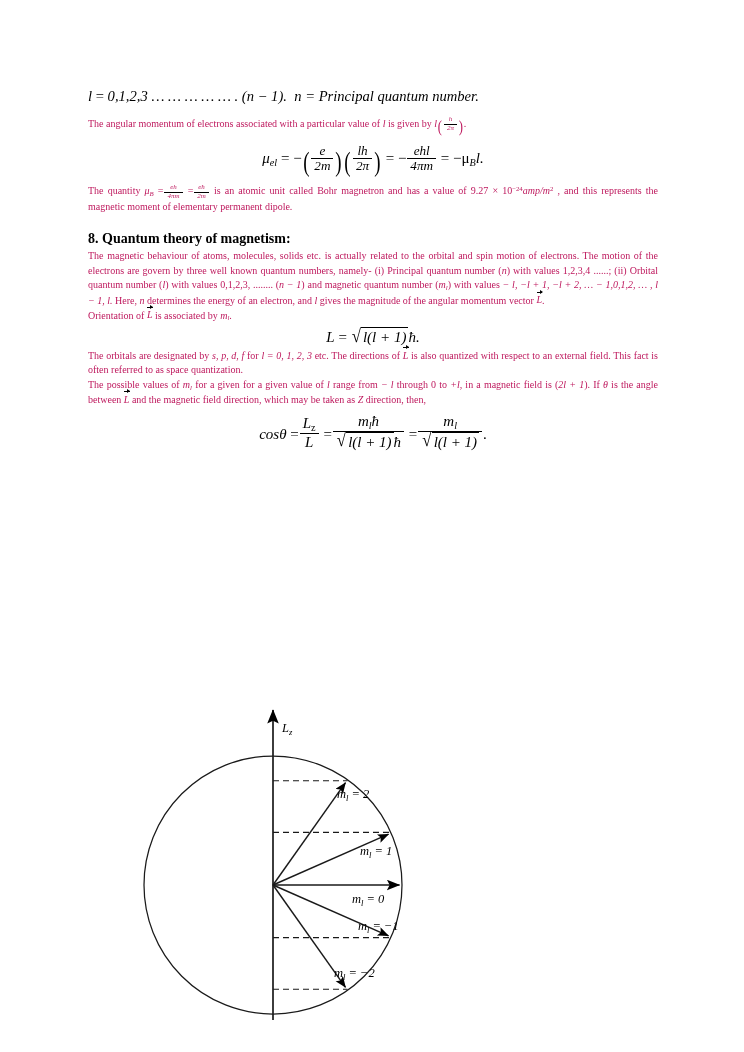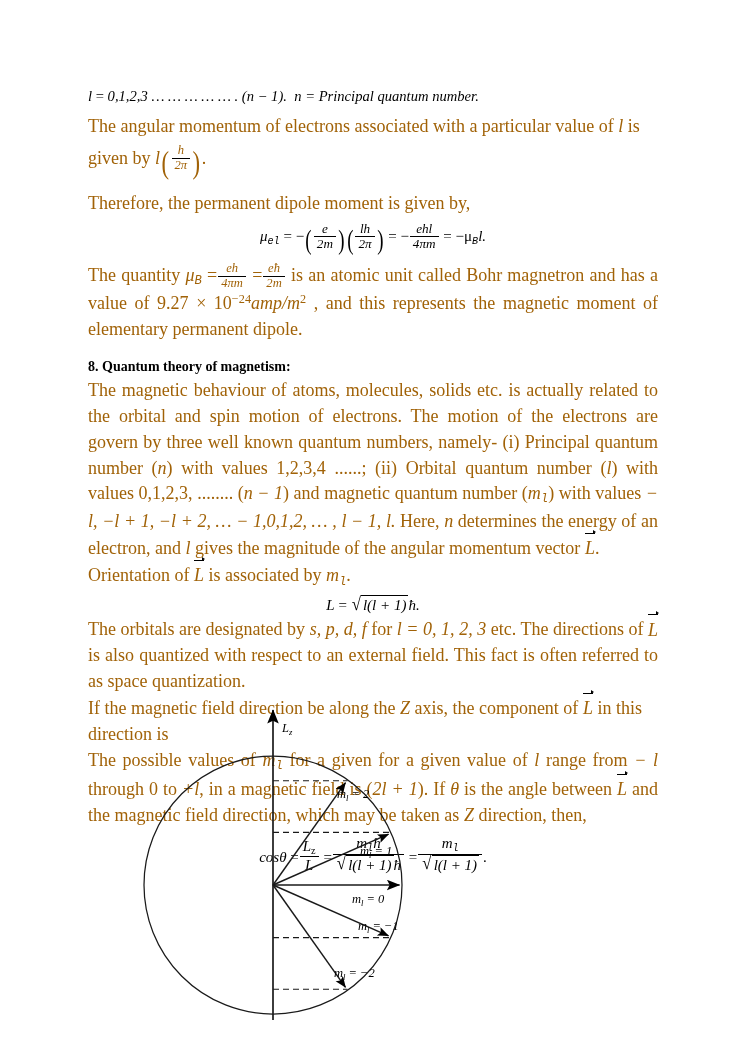--- a/index.html
+++ b/index.html
@@ -23,25 +23,25 @@
     background: #ffffff;
   }
   .content {
     position: absolute;
     left: 88px;
     top: 86px;
     width: 570px;
   }
   p.para {
     margin: 0 0 0 0;
-    font-size: 18px;
+    font-size: 10px;
     line-height: 1.44;
     text-align: justify;
     text-justify: inter-word;
-    color: #a16207;
+    color: #be185d;
   }
   p.para.nojust { text-align: left; }
   .blockline {
     margin: 0;
     font-size: 14.6px;
     line-height: 1.5;
   }
   .eq {
     text-align: center;
     margin: 2px 0 3px 0;
@@ -53,21 +53,20 @@
     font-size: 14px;
     margin: 14px 0 1px 0;
     line-height: 1.4;
   }
   .mi { font-style: italic; }
   .num { font-style: normal; }
   .sub {
     font-size: 0.68em;
     vertical-align: -0.28em;
     font-style: italic;
-    font-family: Liberation Mono, monospace;
   }
   .sub-n { font-size: 0.68em; vertical-align: -0.28em; font-style: normal; }
   .sup { font-size: 0.68em; vertical-align: 0.5em; font-style: normal; }
 
   
   .frac {
     display: inline-block;
     vertical-align: -0.52em;
     text-align: center;
     font-size: 0.88em;
@@ -171,21 +170,20 @@
       <span class="mi">l</span>
       <span>=</span>
       <span class="mi">0,1,2,3 … … … … … . (n − 1).</span>&nbsp;
       <span class="mi">n = Principal quantum number.</span>
     </p>
 
     <p class="para nojust" style="margin-top:6px;">
       <span>The angular momentum of electrons associated with a particular value of </span><span class="mi">l</span><span> is given by </span><span class="mi">l</span><span class="paren">(</span><span class="frac small"><span class="fn mi">h</span><span class="fd mi">2π</span></span><span class="paren">)</span><span>.</span>
     </p>
 
-    <p class="para nojust" style="margin-top:6px;">Therefore, the permanent dipole moment is given by,</p>
 
     <div class="eq" style="margin-top:5px;">
       <span class="mi">μ</span><span class="sub">el</span>
       <span>= −</span><span class="paren">(</span><span class="frac"><span class="fn mi">e</span><span class="fd mi">2m</span></span><span class="paren">)</span><span class="paren">(</span><span class="frac"><span class="fn mi">lh</span><span class="fd mi">2π</span></span><span class="paren">)</span>
       <span>= −</span><span class="frac"><span class="fn mi">ehl</span><span class="fd mi">4πm</span></span>
       <span>= −μ</span><span class="sub">B</span><span class="mi">l.</span>
     </div>
 
     <p class="para" style="margin-top:6px;">
       <span>The quantity </span><span class="mi">μ</span><span class="sub">B</span>
@@ -208,23 +206,20 @@
     <div class="eq" style="margin-top:4px;margin-bottom:2px;">
       <span class="mi">L</span>
       <span>=</span>
       <span class="sqrt"><span class="radicand mi">l(l + 1)</span></span><span class="mi">ħ.</span>
     </div>
 
     <p class="para">
       <span>The orbitals are designated by </span><span class="mi">s, p, d, f</span><span> for </span><span class="mi">l = 0, 1, 2, 3</span><span> etc. The directions of </span><span class="vec">L</span><span> is also quantized with respect to an external field. This fact is often referred to as space quantization.</span>
     </p>
 
-    <p class="para nojust">
-      <span>If the magnetic field direction be along the </span><span class="mi">Z</span><span> axis, the component of </span><span class="vec">L</span><span> in this direction is</span>
-    </p>
 
 
     <p class="para">
       <span>The possible values of </span><span class="mi">m</span><span class="sub">l</span><span> for a given for a given value of </span><span class="mi">l</span><span> range from </span><span class="mi">− l</span><span> through 0 to </span><span class="mi">+l</span><span>, in a magnetic field is (</span><span class="mi">2l + 1</span><span>). If </span><span class="mi">θ</span><span> is the angle between </span><span class="vec">L</span><span> and the magnetic field direction, which may be taken as </span><span class="mi">Z</span><span> direction, then,</span>
     </p>
 
     <div class="eq" style="margin-top:6px;">
       <span class="mi">cosθ</span>
       <span>=</span><span class="frac big"><span class="fn"><span class="mi">L</span><span class="sub-n">z</span></span><span class="fd mi">L</span></span>
       <span>=</span><span class="frac big"><span class="fn"><span class="mi">m</span><span class="sub">l</span><span class="mi">ħ</span></span><span class="fd"><span class="sqrt"><span class="radicand mi">l(l + 1)</span></span><span class="mi">ħ</span></span></span>

